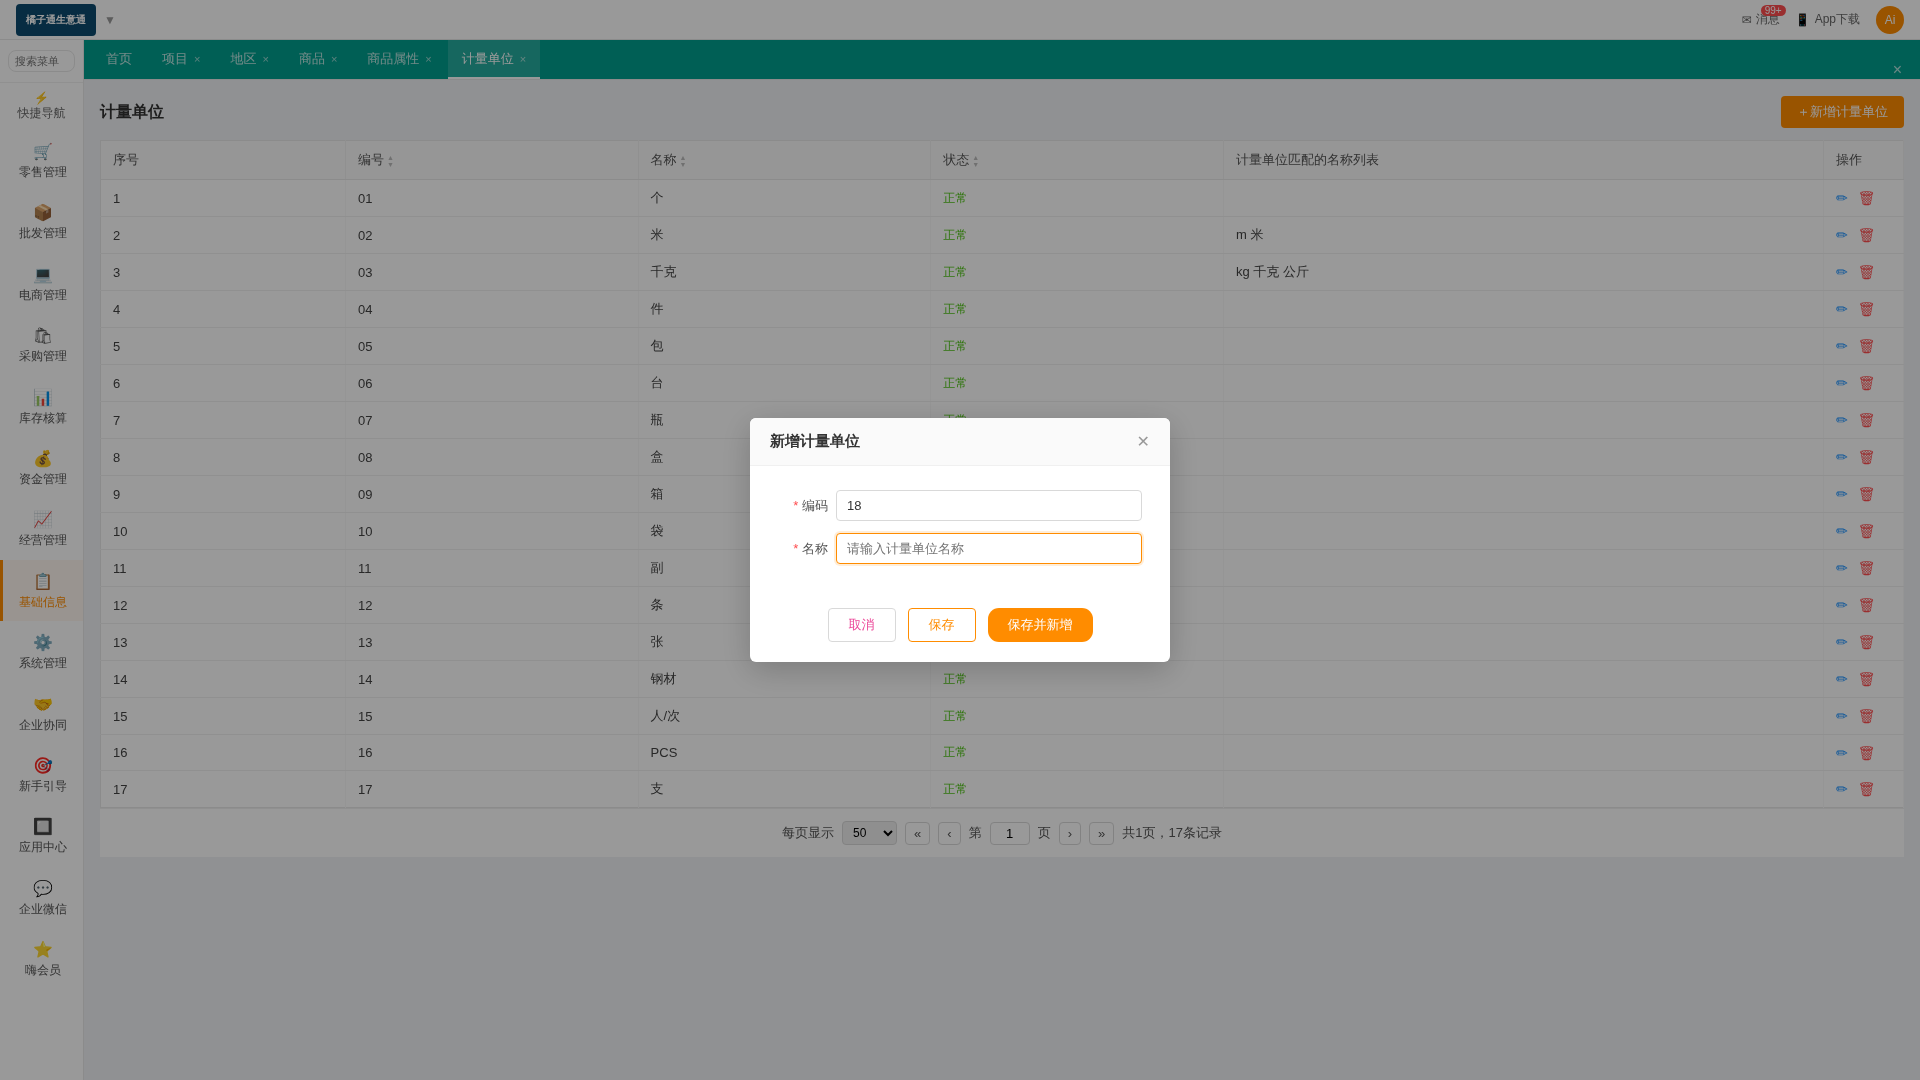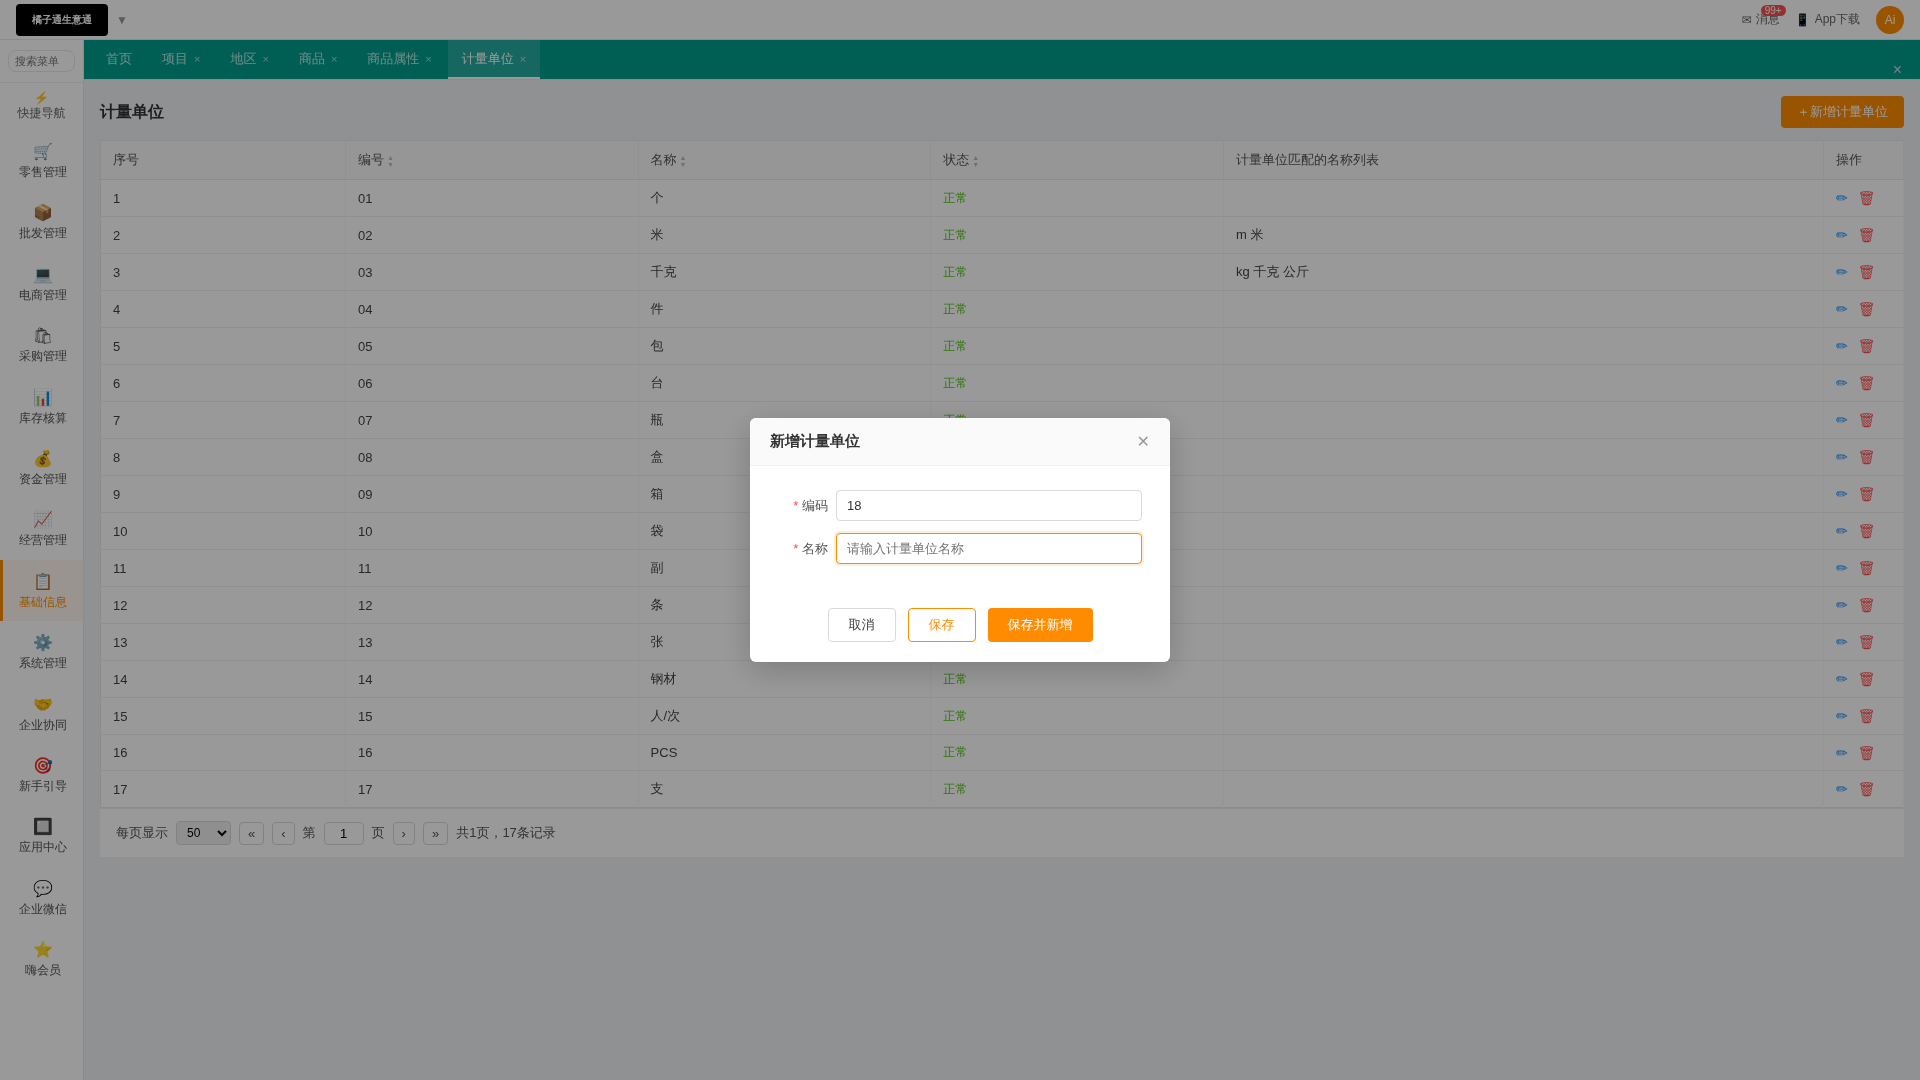--- a/index.html
+++ b/index.html
@@ -15,23 +15,23 @@
       padding: 0 16px;
       border-bottom: 1px solid #e8e8e8;
       flex-shrink: 0;
     }
     .logo-area {
       display: flex;
       align-items: center;
       gap: 8px;
     }
     .logo-icon {
-      width: 92px;
+      width: 80px;
       height: 32px;
-      background: #000000;
+      background: #0c4a6e;
       border-radius: 4px;
       display: flex;
       align-items: center;
       justify-content: center;
       color: #fff;
       font-size: 12px;
       font-weight: bold;
     }
     .header-right {
       display: flex;
@@ -257,21 +257,21 @@
     }
     .action-delete {
       color: #ff4d4f;
       cursor: pointer;
       font-size: 14px;
     }
 
     
     .pagination-bar {
       display: flex;
-      justify-content: flex-start;
+      justify-content: center;
       align-items: center;
       padding: 12px 16px;
       gap: 8px;
       background: #fff;
       border-top: 1px solid #f0f0f0;
       font-size: 13px;
       color: #555;
     }
     .page-size-select {
       border: 1px solid #d9d9d9;
@@ -369,36 +369,36 @@
       justify-content: center;
       gap: 12px;
       padding: 12px 20px 20px;
     }
     .btn-cancel {
       border: 1px solid #d9d9d9;
       background: #fff;
       border-radius: 4px;
       padding: 7px 20px;
       font-size: 13px;
-      color: #404040;
+      color: #ec4899;
       cursor: pointer;
     }
     .btn-save {
       border: 1px solid #ff8c00;
       background: #fff;
       border-radius: 4px;
       padding: 7px 20px;
       font-size: 13px;
       color: #ff8c00;
       cursor: pointer;
     }
     .btn-save-new {
       border: none;
       background: #ff8c00;
-      border-radius: 4px;
+      border-radius: 11px;
       padding: 7px 20px;
       font-size: 13px;
       color: #fff;
       cursor: pointer;
     }
 
     
     .tab-bar { background: #009e8e; }
     .tab-item { color: rgba(255,255,255,0.75); border-bottom-color: transparent; }
     .tab-item.active { color: #fff; border-bottom-color: #fff; background: rgba(255,255,255,0.15); }

